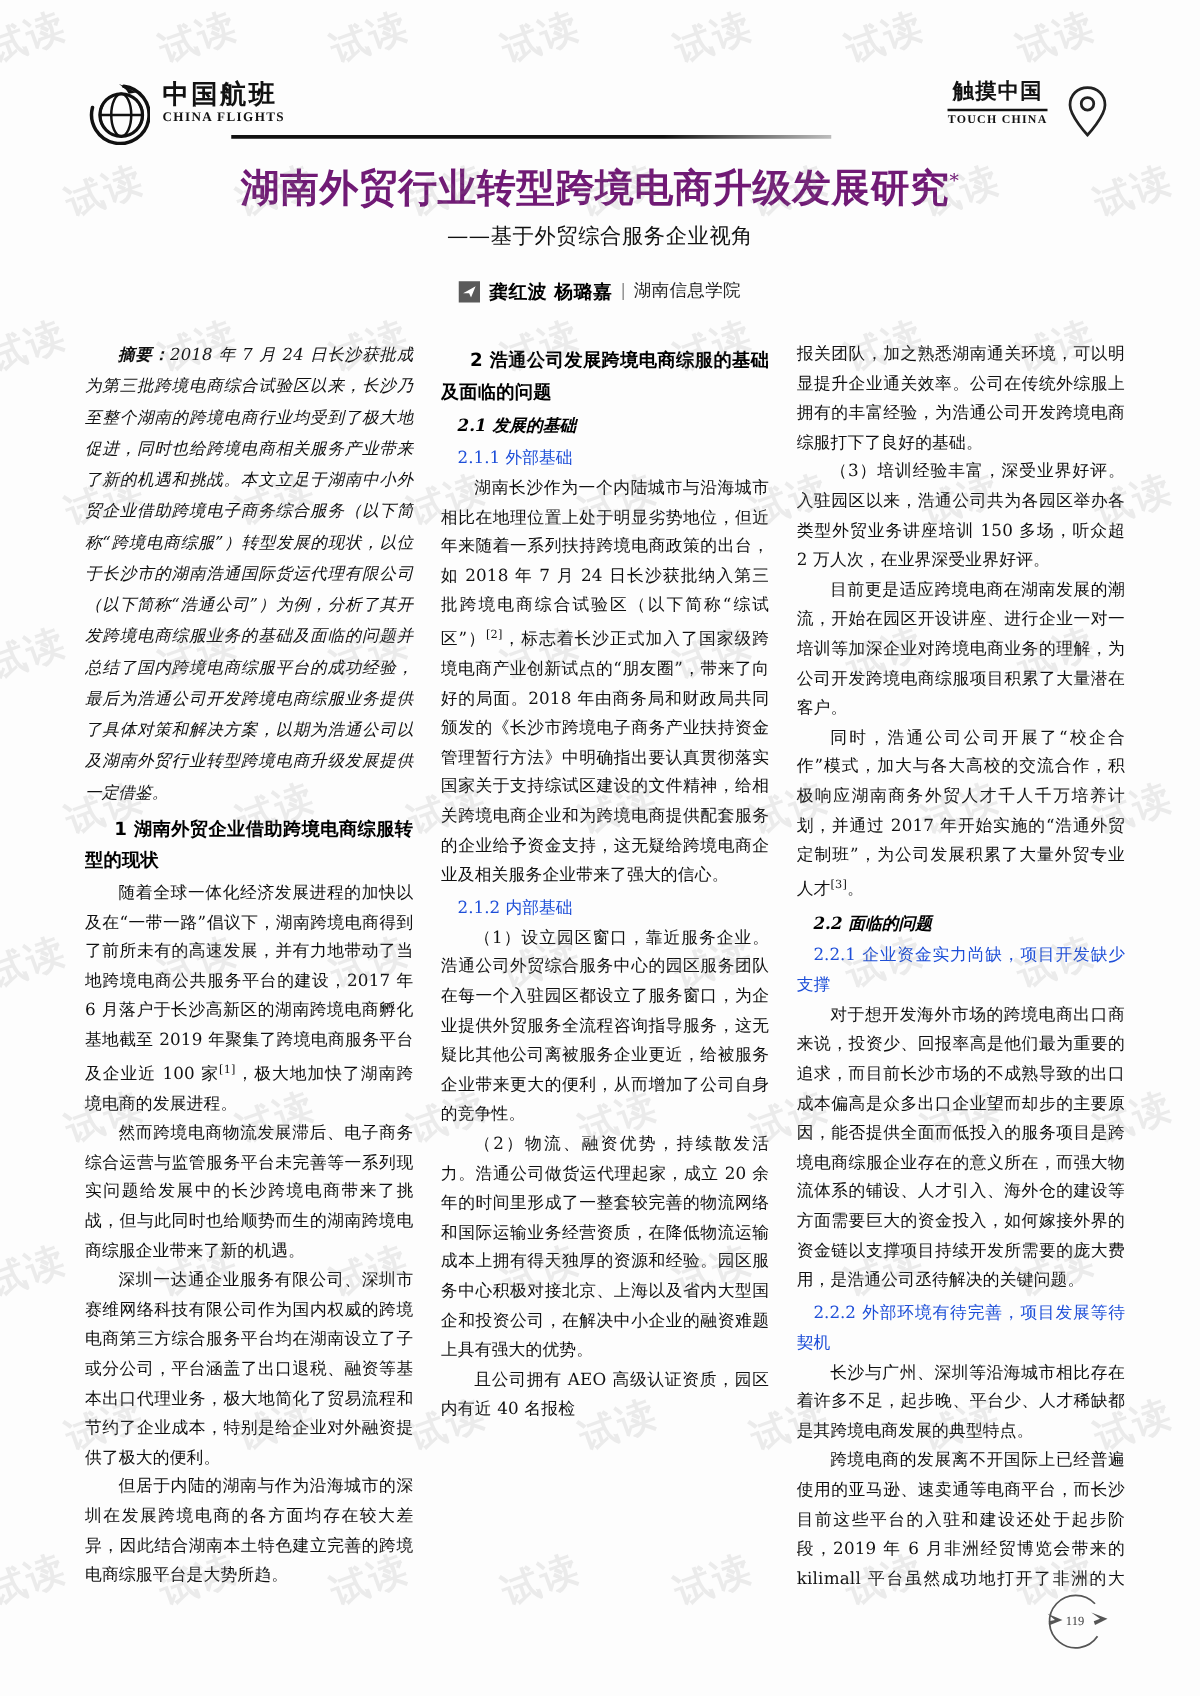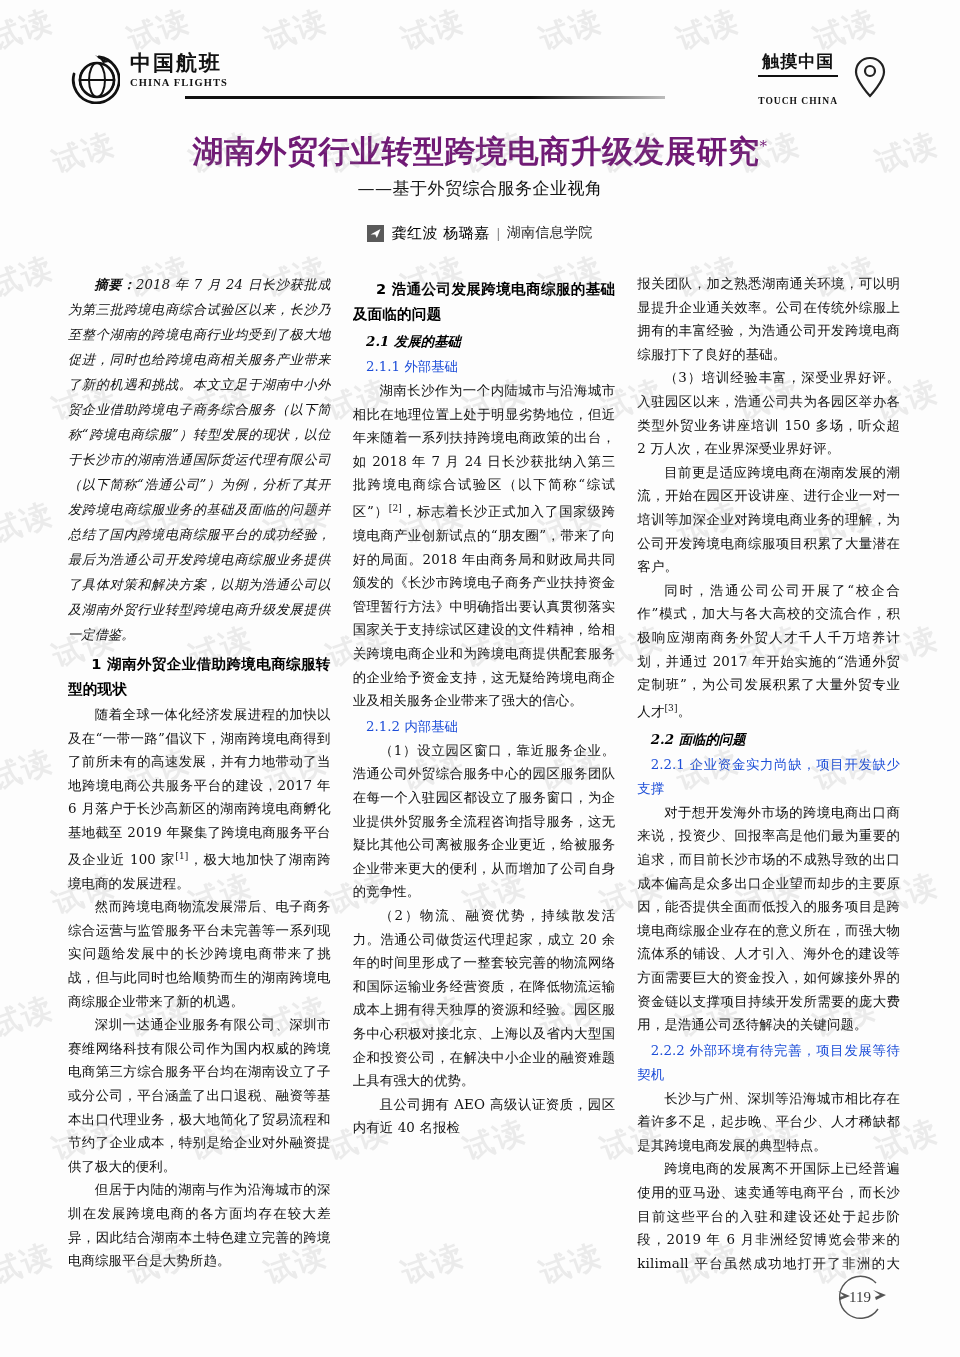--- a/index.html
+++ b/index.html
@@ -30,21 +30,21 @@
     font-weight: 700;
     color: rgba(140,140,140,0.16);
     transform: rotate(-20deg);
     white-space: nowrap;
     letter-spacing: 2px;
   }
   
   #masthead {
     position: absolute;
     left: 70px;
-    top: 52px;
+    top: 64px;
     width: 820px;
     height: 62px;
     z-index: 3;
   }
   .logo-left {
     position: absolute;
     left: 0;
     top: 0;
     display: flex;
     align-items: flex-start;
@@ -98,21 +98,21 @@
     line-height: 1.1;
   }
   .rbrand-en {
     font-family: "Liberation Serif", serif;
     font-size: 9.5px;
     font-weight: 700;
     letter-spacing: 1px;
     color: #111;
     margin-top: 4px;
     border-top: 2px solid #111;
-    padding-top: 19px;
+    padding-top: 2px;
   }
   .pin-wrap {
     width: 40px;
     height: 46px;
     margin-left: 12px;
     margin-top: 2px;
   }
   
   #titleblock {
     position: absolute;
@@ -155,21 +155,21 @@
     display: inline-block;
     width: 17px;
     height: 17px;
     background: #5a5a5a;
     position: relative;
     flex: 0 0 auto;
   }
   .plane-badge svg { position: absolute; left: 2px; top: 2px; }
   .authors {
     font-family: "DejaVu Serif", serif;
-    font-weight: 400;
+    font-weight: 700;
     font-size: 15px;
     letter-spacing: 0.5px;
     color: #000;
   }
   .affil-sep { color: #555; font-size: 15px; }
   .affil {
     font-family: "DejaVu Serif", serif;
     font-size: 14px;
     color: #222;
     letter-spacing: 0.3px;
@@ -261,21 +261,21 @@
     z-index: 4;
   }
   #pagenum .num {
     position: absolute;
     left: 0; top: 0;
     width: 84px; height: 56px;
     display: flex;
     align-items: center;
     justify-content: center;
     font-family: "Liberation Serif", serif;
-    font-size: 15px;
+    font-size: 10px;
     color: #3b3b3b;
   }
 </style>
 </head>
 <body>
 
 <div id="page">
 
   <div id="watermark">
       <span class="wm" style="left: -10px; top: 10px;">试读</span>

